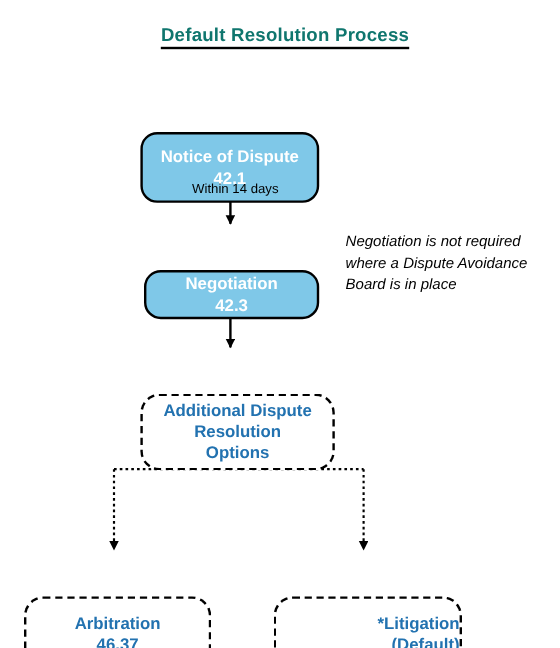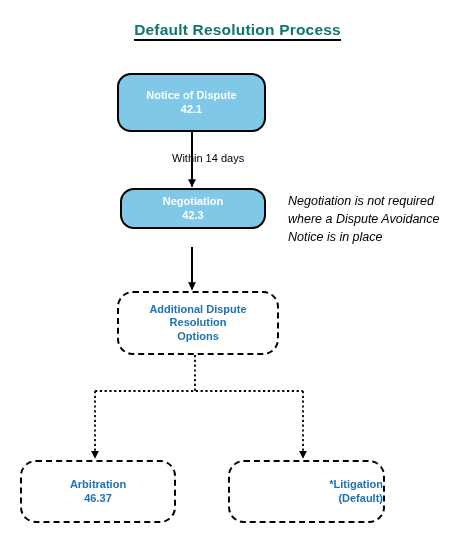--- a/index.html
+++ b/index.html
@@ -49,21 +49,22 @@
   .node {
     position: absolute;
     box-sizing: border-box;
     display: flex;
     flex-direction: column;
     align-items: center;
     justify-content: center;
     text-align: center;
     line-height: 1.22;
     font-weight: bold;
-    font-size: 11px;
+    font-size: 14px;
+    margin-top: 37px;
   }
   .node .ln { display: block; }
 
   .node.solid {
     background: #7FC8E8;
     border: 2.5px solid #000000;
     border-radius: 14px;
     color: #ffffff;
   }
   .node.dashed {
@@ -79,21 +80,20 @@
   #node-arbitration{ left: 20px;  top: 460px; width: 156px; height: 63px; }
   #node-litigation { left: 228px; top: 460px; width: 157px; height: 63px; align-items: flex-end; }
 
   
   .edge-label {
     position: absolute;
     font-size: 11px;
     color: #000000;
     white-space: nowrap;
     font-weight: normal;
-    margin-left: 12px;
   }
   #label-within14 { left: 160px; top: 152px; }
 
   
   .side-note {
     position: absolute;
     font-style: italic;
     font-size: 12.5px;
     line-height: 1.45;
     color: #000000;
@@ -166,16 +166,16 @@
   <div class="node dashed" id="node-litigation">
     <span class="ln">*Litigation</span>
     <span class="ln">(Default)</span>
   </div>
 
   <div class="edge-label" id="label-within14">Within 14 days</div>
 
   <div class="side-note" id="note-negotiation">
     <div>Negotiation is not required</div>
     <div>where a Dispute Avoidance</div>
-    <div>Notice is in place</div>
+    <div>Board is in place</div>
   </div>
 
 </div>
 
 </body></html>

